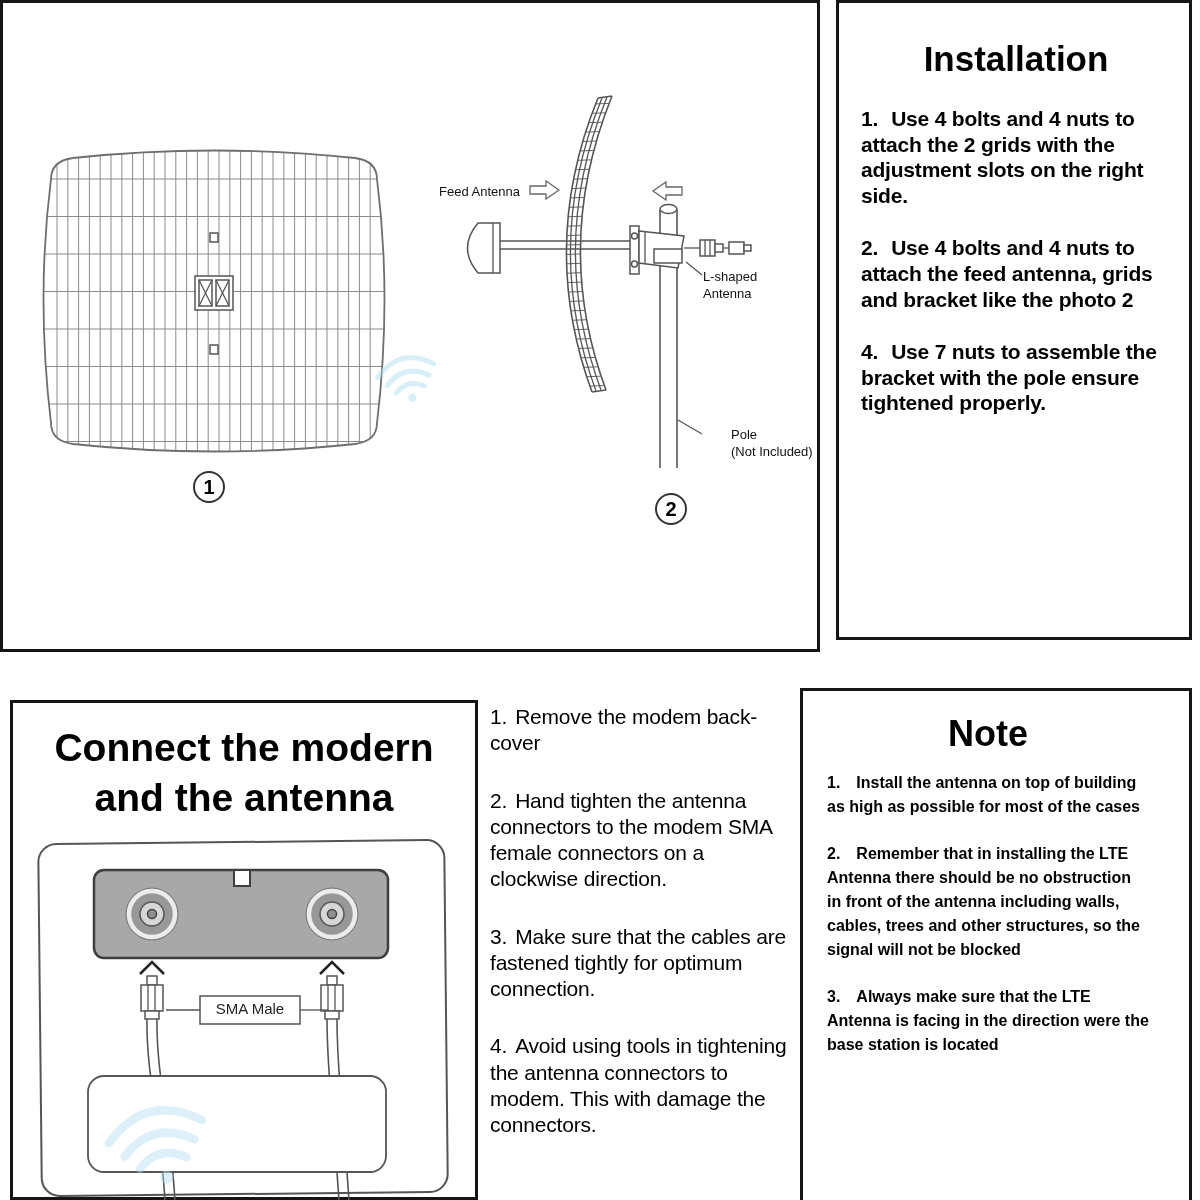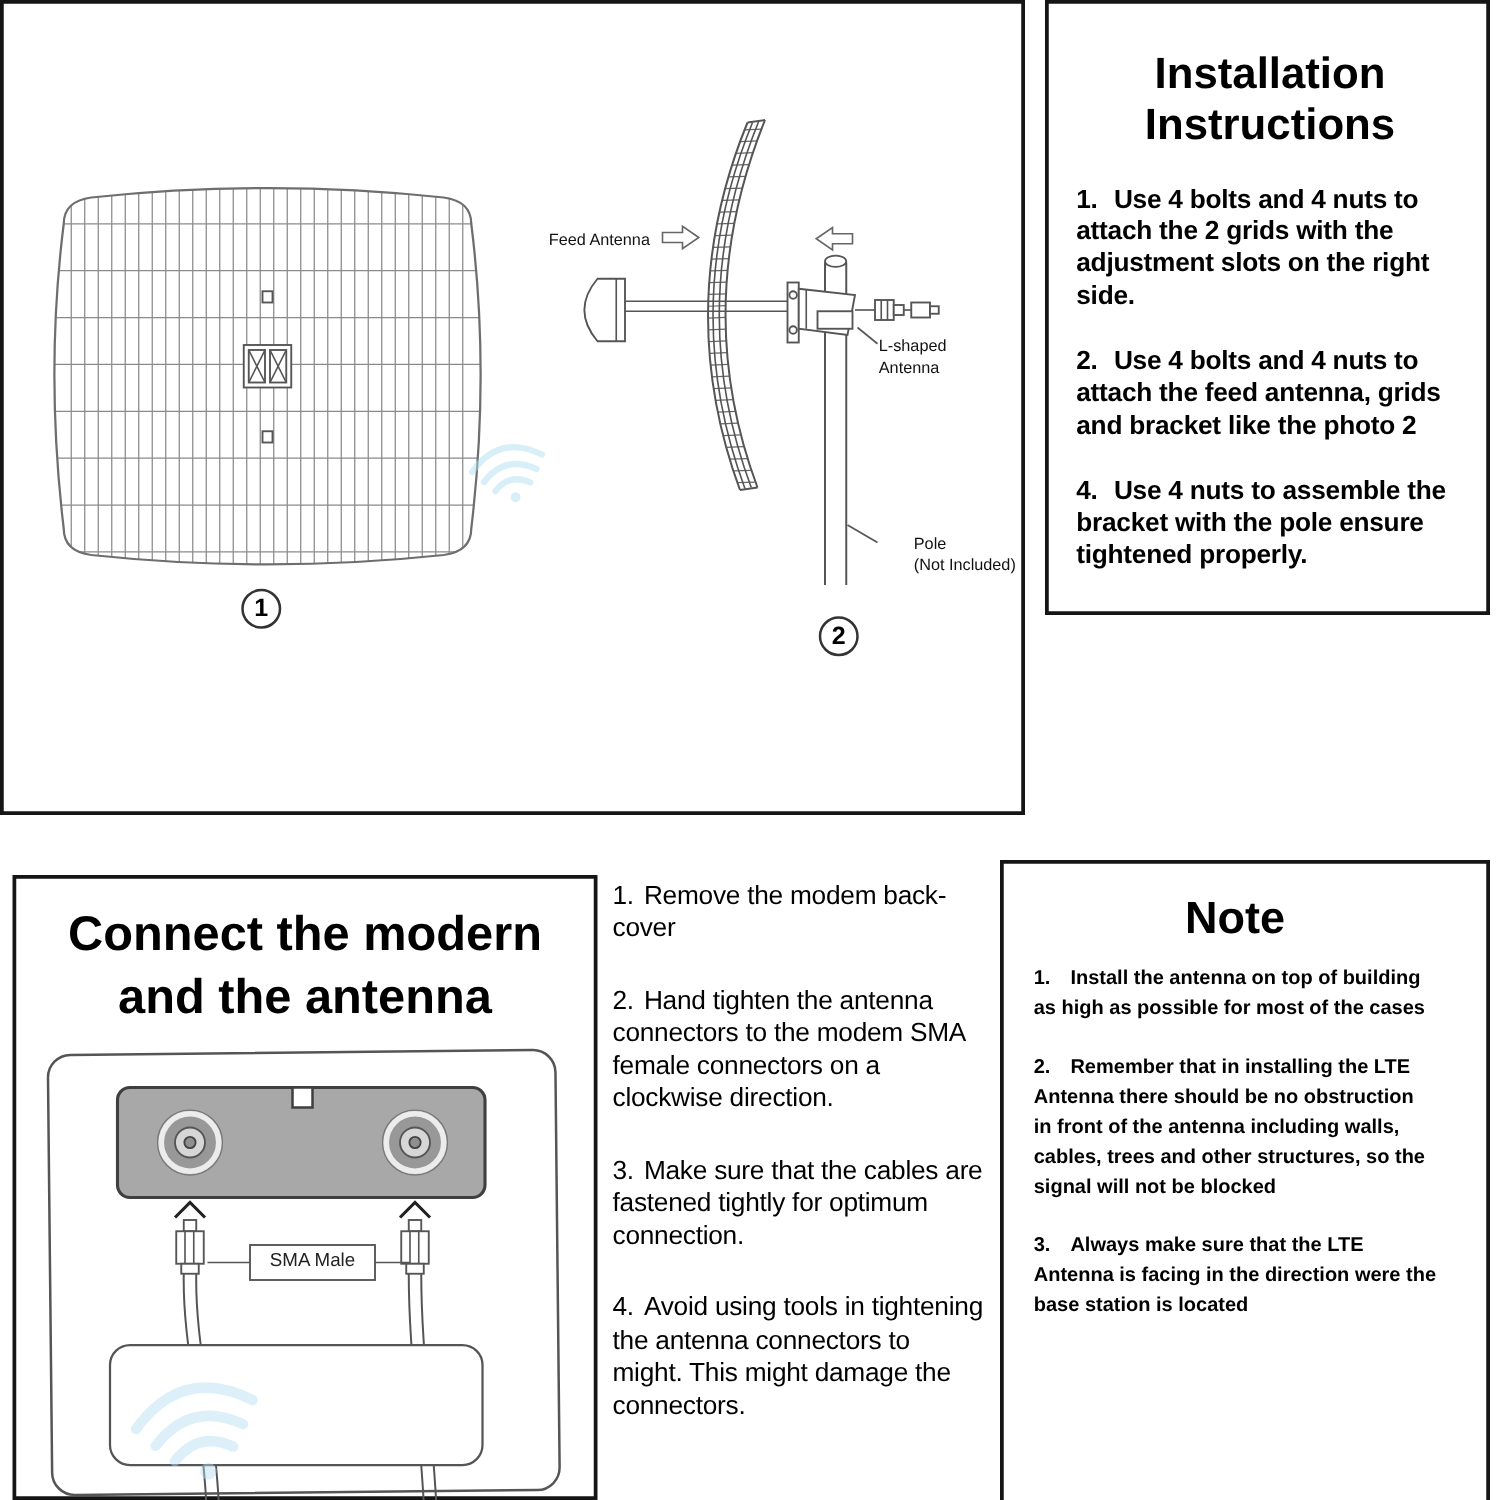--- a/index.html
+++ b/index.html
@@ -3,21 +3,21 @@
 <meta charset="utf-8">
 <style>
   * { box-sizing: border-box; margin: 0; padding: 0; }
   html,body { width:1200px; height:1200px; background:#fff; overflow:hidden;
               font-family:"Liberation Sans", sans-serif; color:#000; }
   #page { position:relative; width:1200px; height:1200px; background:#fff; }
 
   .box { position:absolute; background:#fff; border:3px solid #151515; }
 
   #top-left-box   { left:8;   top:8;   width:820px; height:652px; }
-  #top-right-box  { left:836px; top:8; width:356px; height:492px; padding:14px 18px 0 22px; }
+  #top-right-box  { left:836px; top:8; width:356px; height:640px; padding:14px 18px 0 22px; }
   #bottom-left-box{ left:10px; top:700px; width:468px; height:500px; }
   #note-box       { left:800px; top:688px; width:392px; height:620px; padding:8px 38px 0 22px; }
   #bottom-middle  { position:absolute; left:490px; top:704px; width:298px; }
 
   
   .inst-title { font-size:35px; font-weight:bold; text-align:center; line-height:1.17; margin:22px 0 26px; }
   .inst-step  { font-size:21px; font-weight:bold; line-height:1.22; margin:0 0 27px; letter-spacing:-0.2px; }
   .inst-step .num { margin-right:13px; }
 
   .mid-step { font-size:21px; font-weight:normal; line-height:1.25; margin:0 0 31px; letter-spacing:-0.2px; }
@@ -195,25 +195,24 @@
     <div class="fig-label" style="left:700px; top:266px;">L-shaped
 Antenna</div>
     <div class="fig-label" style="left:728px; top:424px;">Pole
 (Not Included)</div>
     <span class="fig-num" style="left:652px; top:490px;">2</span>
   </div>
 
   <div id="top-right-box" class="box">
     <div class="inst-title">
       <div>Installation</div>
-      <div>Instructions</div>
     </div>
     <p class="inst-step"><span class="num">1.</span><span>Use 4 bolts and 4 nuts to attach the 2 grids with the adjustment slots on the right side.</span></p>
     <p class="inst-step"><span class="num">2.</span><span>Use 4 bolts and 4 nuts to attach the feed antenna, grids and bracket like the photo 2</span></p>
-    <p class="inst-step"><span class="num">4.</span><span>Use 4 nuts to assemble the bracket with the pole ensure tightened properly.</span></p>
+    <p class="inst-step"><span class="num">4.</span><span>Use 7 nuts to assemble the bracket with the pole ensure tightened properly.</span></p>
   </div>
 
   <div id="bottom-left-box" class="box">
     <div class="connect-title">
       <div>Connect the modern</div>
       <div>and the antenna</div>
     </div>
   </div>
 
   <svg style="left:14px; top:820px;" width="455" height="380" viewBox="0 0 455 380">
@@ -262,21 +261,21 @@
     <line x1="286" y1="190" x2="314" y2="190" class="thin"></line>
 
     <rect x="74" y="256" width="298" height="96" rx="16" fill="#fff" stroke="#555" stroke-width="1.8"></rect>
   </svg>
   <div class="sma-label">SMA Male</div>
 
   <div id="bottom-middle">
     <p class="mid-step"><span class="num">1.</span><span>Remove the modem back-cover</span></p>
     <p class="mid-step"><span class="num">2.</span><span>Hand tighten the antenna connectors to the modem SMA female connectors on a clockwise direction.</span></p>
     <p class="mid-step"><span class="num">3.</span><span>Make sure that the cables are fastened tightly for optimum connection.</span></p>
-    <p class="mid-step gap-top"><span class="num">4.</span><span>Avoid using tools in tightening the antenna connectors to might. This might damage the connectors.</span></p>
+    <p class="mid-step gap-top"><span class="num">4.</span><span>Avoid using tools in tightening the antenna connectors to modem. This with damage the connectors.</span></p>
   </div>
 
   <div id="note-box" class="box">
     <div class="note-title">Note</div>
     <p class="note-item"><span class="num">1.</span><span>Install the antenna on top of building as high as possible for most of the cases</span></p>
     <p class="note-item"><span class="num">2.</span><span>Remember that in installing the LTE Antenna there should be no obstruction in front of the antenna including walls, cables, trees and other structures, so the signal will not be blocked</span></p>
     <p class="note-item"><span class="num">3.</span><span>Always make sure that the LTE Antenna is facing in the direction were the base station is located</span></p>
   </div>
 
   <div class="wm" style="left:370px; top:336px; width:72px; height:72px; opacity:.5; transform:rotate(-14deg);">

